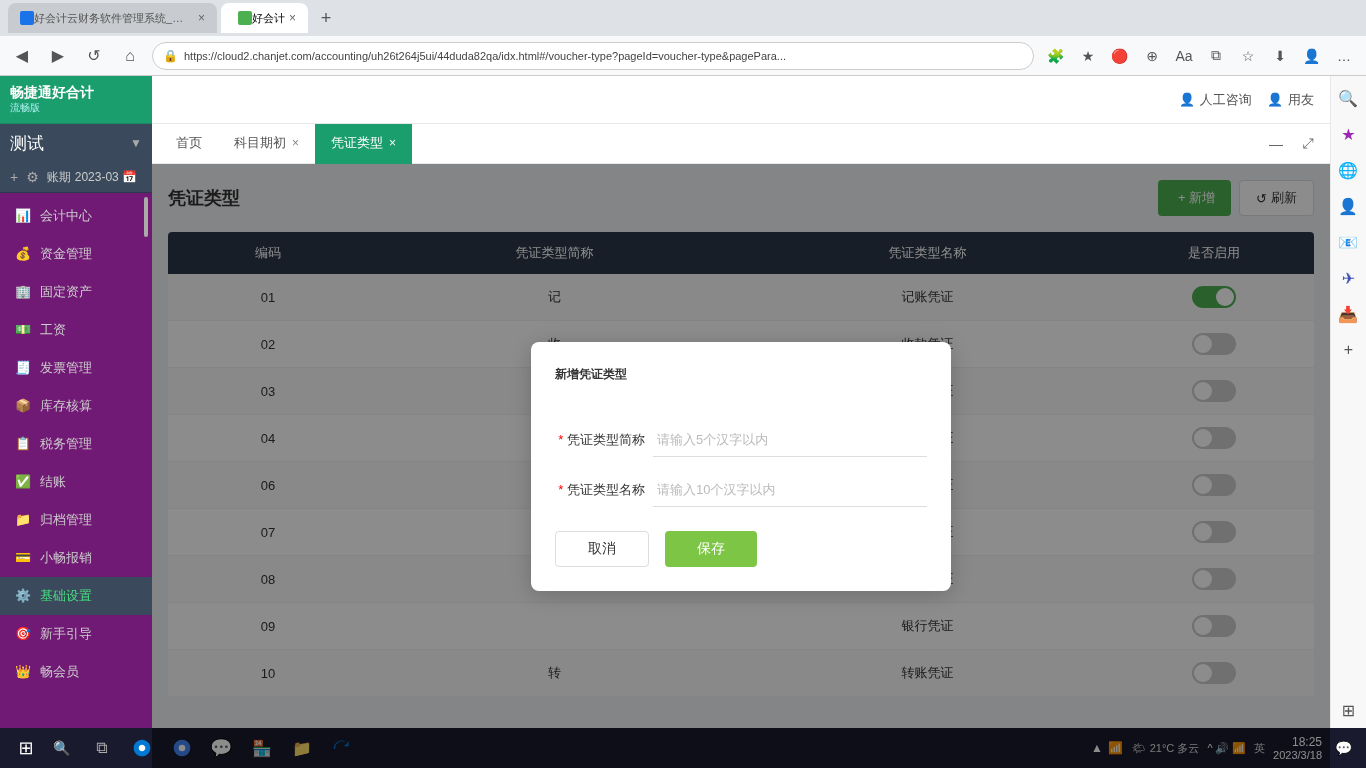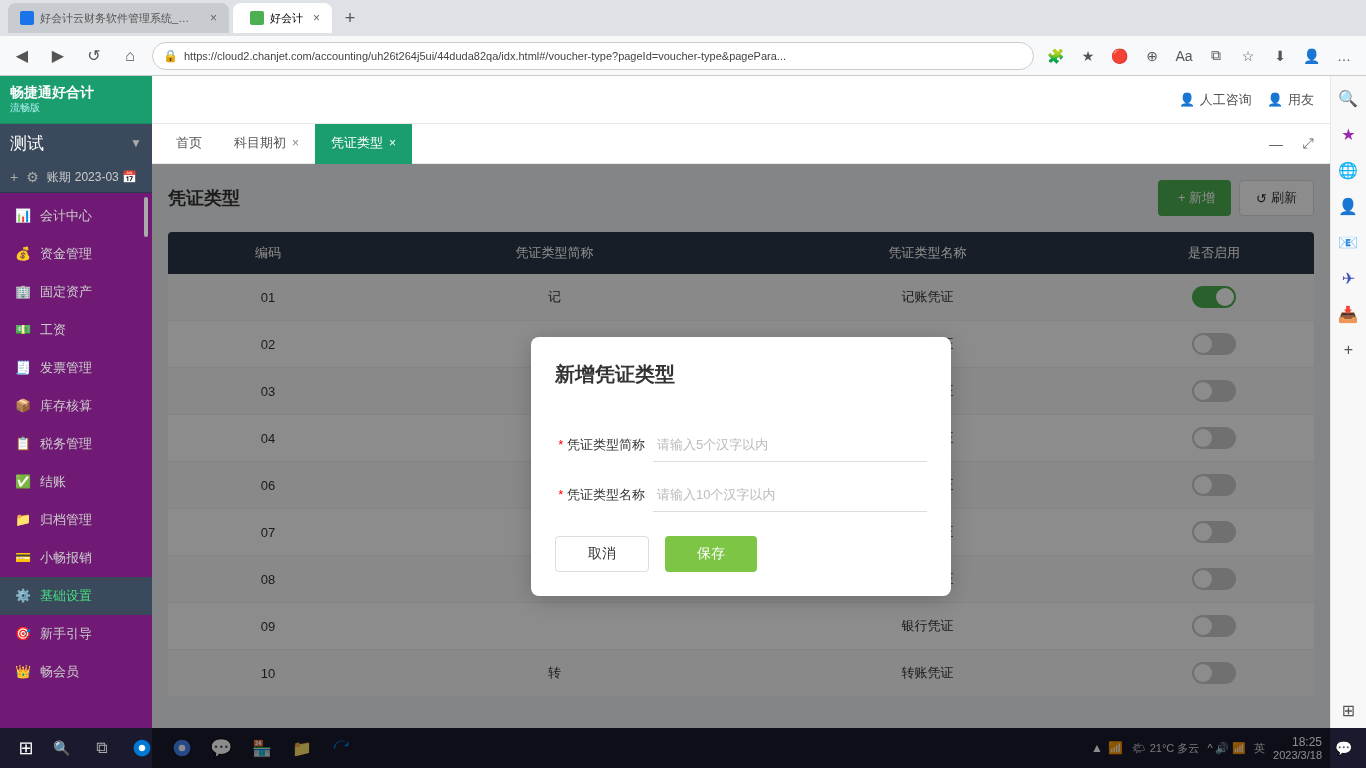--- a/index.html
+++ b/index.html
@@ -1,18 +1,18 @@
 <!DOCTYPE html>
 <html><head>
   <meta charset="utf-8">
   <style>
     * { box-sizing: border-box; margin: 0; padding: 0; }
     body { font-family: 'Microsoft YaHei', Arial, sans-serif; font-size: 13px; background: #f0f0f0; width: 1366px; height: 768px; overflow: hidden; }
     .tab-bar { display: flex; align-items: center; height: 36px; background: #dee1e6; padding: 0 8px; gap: 4px; }
-    .tab { display: flex; align-items: center; height: 30px; padding: 0 12px; border-radius: 8px 8px 0 0; font-size: 12px; gap: 6px; cursor: pointer; text-align: center; }
+    .tab { display: flex; align-items: center; height: 30px; padding: 0 12px; border-radius: 8px 8px 0 0; font-size: 12px; cursor: pointer; text-align: center; }
     .tab.active { background: #fff; padding-left: 17px; }
     .tab.inactive { background: #c8cbcf; color: #555; }
     .tab-favicon { width: 14px; height: 14px; background: #1a73e8; border-radius: 2px; display: inline-block; }
     .tab-favicon.green { background: #4caf50; }
     .tab-close { color: #666; font-size: 12px; cursor: pointer; margin-left: 4px; }
     .new-tab-btn { width: 28px; height: 28px; display: flex; align-items: center; justify-content: center; border-radius: 50%; cursor: pointer; color: #555; font-size: 18px; }
 
     .address-bar { display: flex; align-items: center; height: 40px; background: #f8f9fa; padding: 0 8px; gap: 8px; border-bottom: 1px solid #ccc; }
     .nav-btn { width: 28px; height: 28px; display: flex; align-items: center; justify-content: center; border-radius: 50%; cursor: pointer; color: #555; font-size: 16px; }
     .url-box { flex: 1; height: 28px; background: #fff; border: 1px solid #ccc; border-radius: 14px; display: flex; align-items: center; padding: 0 10px; font-size: 12px; color: #333; gap: 6px; }
@@ -87,21 +87,21 @@
     .toggle { width: 44px; height: 22px; border-radius: 11px; position: relative; cursor: pointer; }
     .toggle.on { background: #4caf50; }
     .toggle.off { background: #ccc; }
     .toggle-knob { width: 18px; height: 18px; background: #fff; border-radius: 50%; position: absolute; top: 2px; transition: left 0.2s; }
     .toggle.on .toggle-knob { left: 24px; }
     .toggle.off .toggle-knob { left: 2px; }
 
     
     .modal-overlay { position: absolute; top: 0; left: 0; right: 0; bottom: 0; background: rgba(0,0,0,0.45); display: flex; align-items: center; justify-content: center; z-index: 100; }
     .modal { background: #fff; border-radius: 8px; padding: 24px; width: 420px; box-shadow: 0 4px 24px rgba(0,0,0,0.2); }
-    .modal-title { font-size: 20px; font-weight: bold; color: #333; margin-bottom: 40px; }
+    .modal-title { font-size: 12px; font-weight: bold; color: #333; margin-bottom: 40px; }
     .form-field { margin-bottom: 16px; display: flex; align-items: center; gap: 8px; }
     .form-label { font-size: 13px; color: #333; width: 90px; text-align: right; flex-shrink: 0; }
     .form-label::before { content: '* '; color: red; }
     .form-input { flex: 1; height: 34px; border: none; border-bottom: 1px solid #ddd; outline: none; font-size: 13px; color: #333; padding: 0 4px; background: transparent; }
     .form-input::placeholder { color: #bbb; }
     .modal-actions { display: flex; gap: 16px; margin-top: 24px; }
     .modal-cancel { background: #fff; color: #333; border: 1px solid #ddd; padding: 8px 32px; border-radius: 4px; cursor: pointer; font-size: 14px; }
     .modal-save { background: #7dc544; color: #fff; border: none; padding: 8px 32px; border-radius: 4px; cursor: pointer; font-size: 14px; }
 
     

